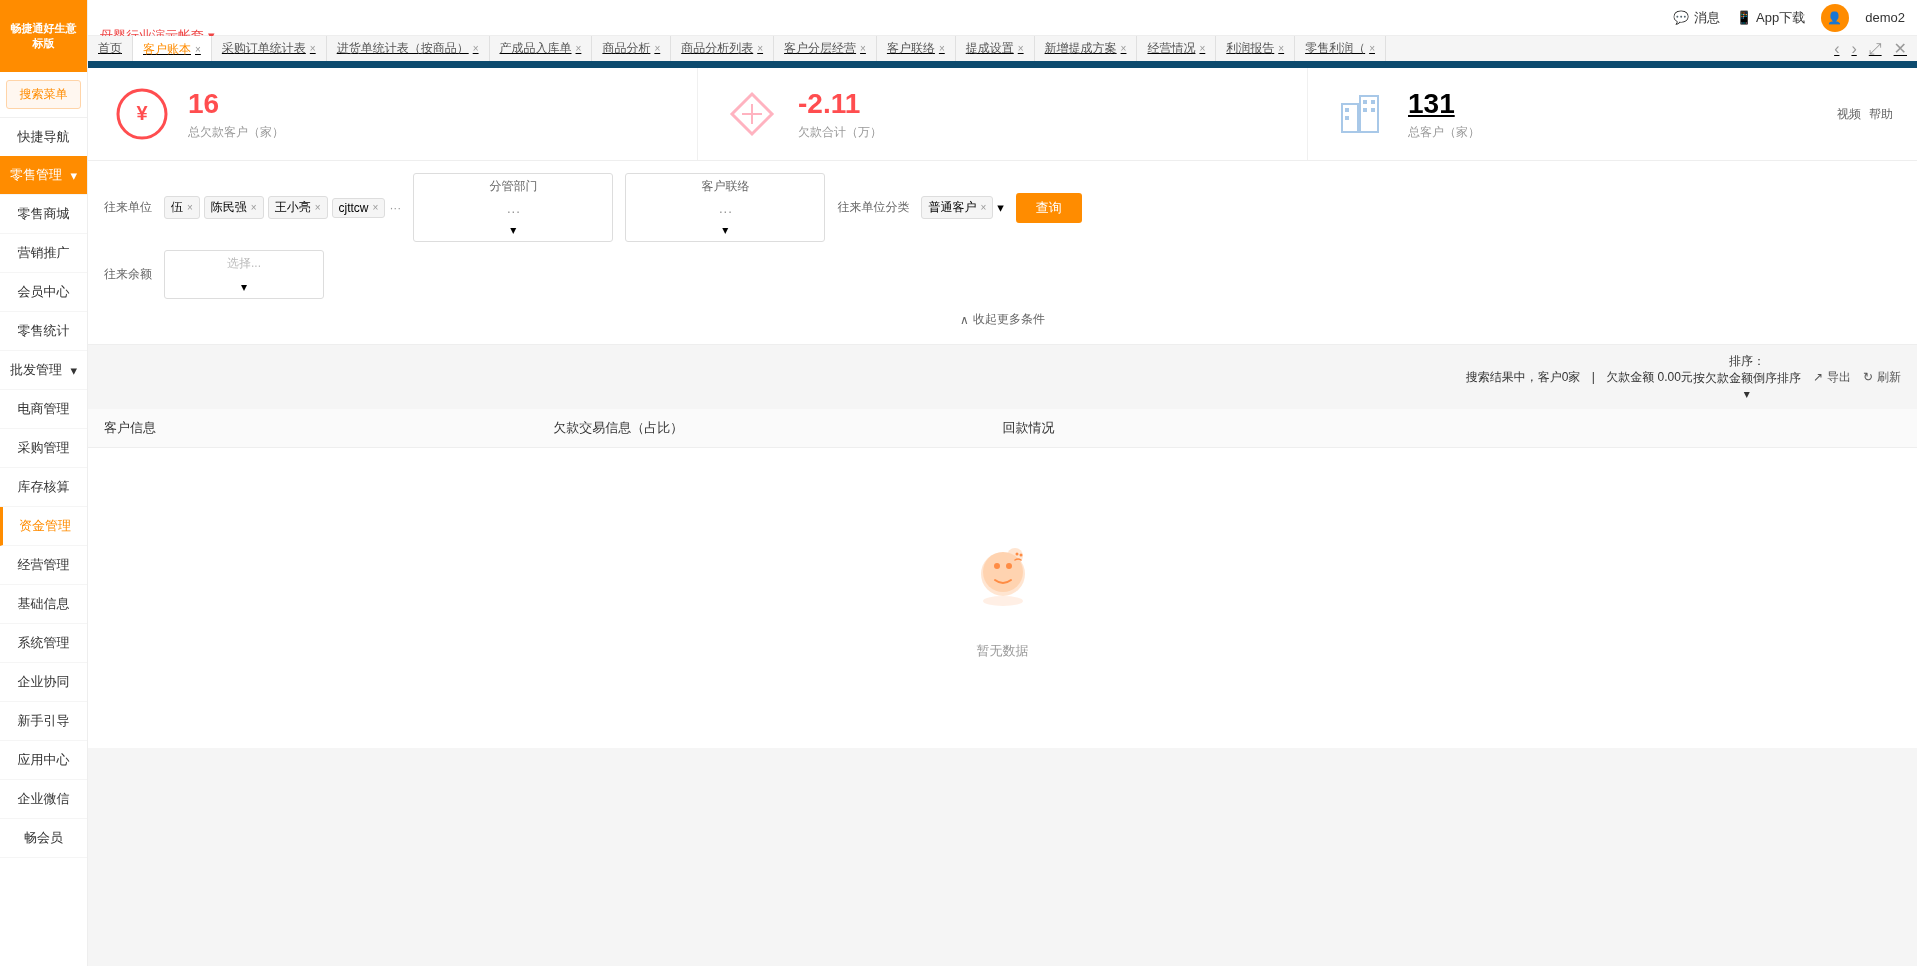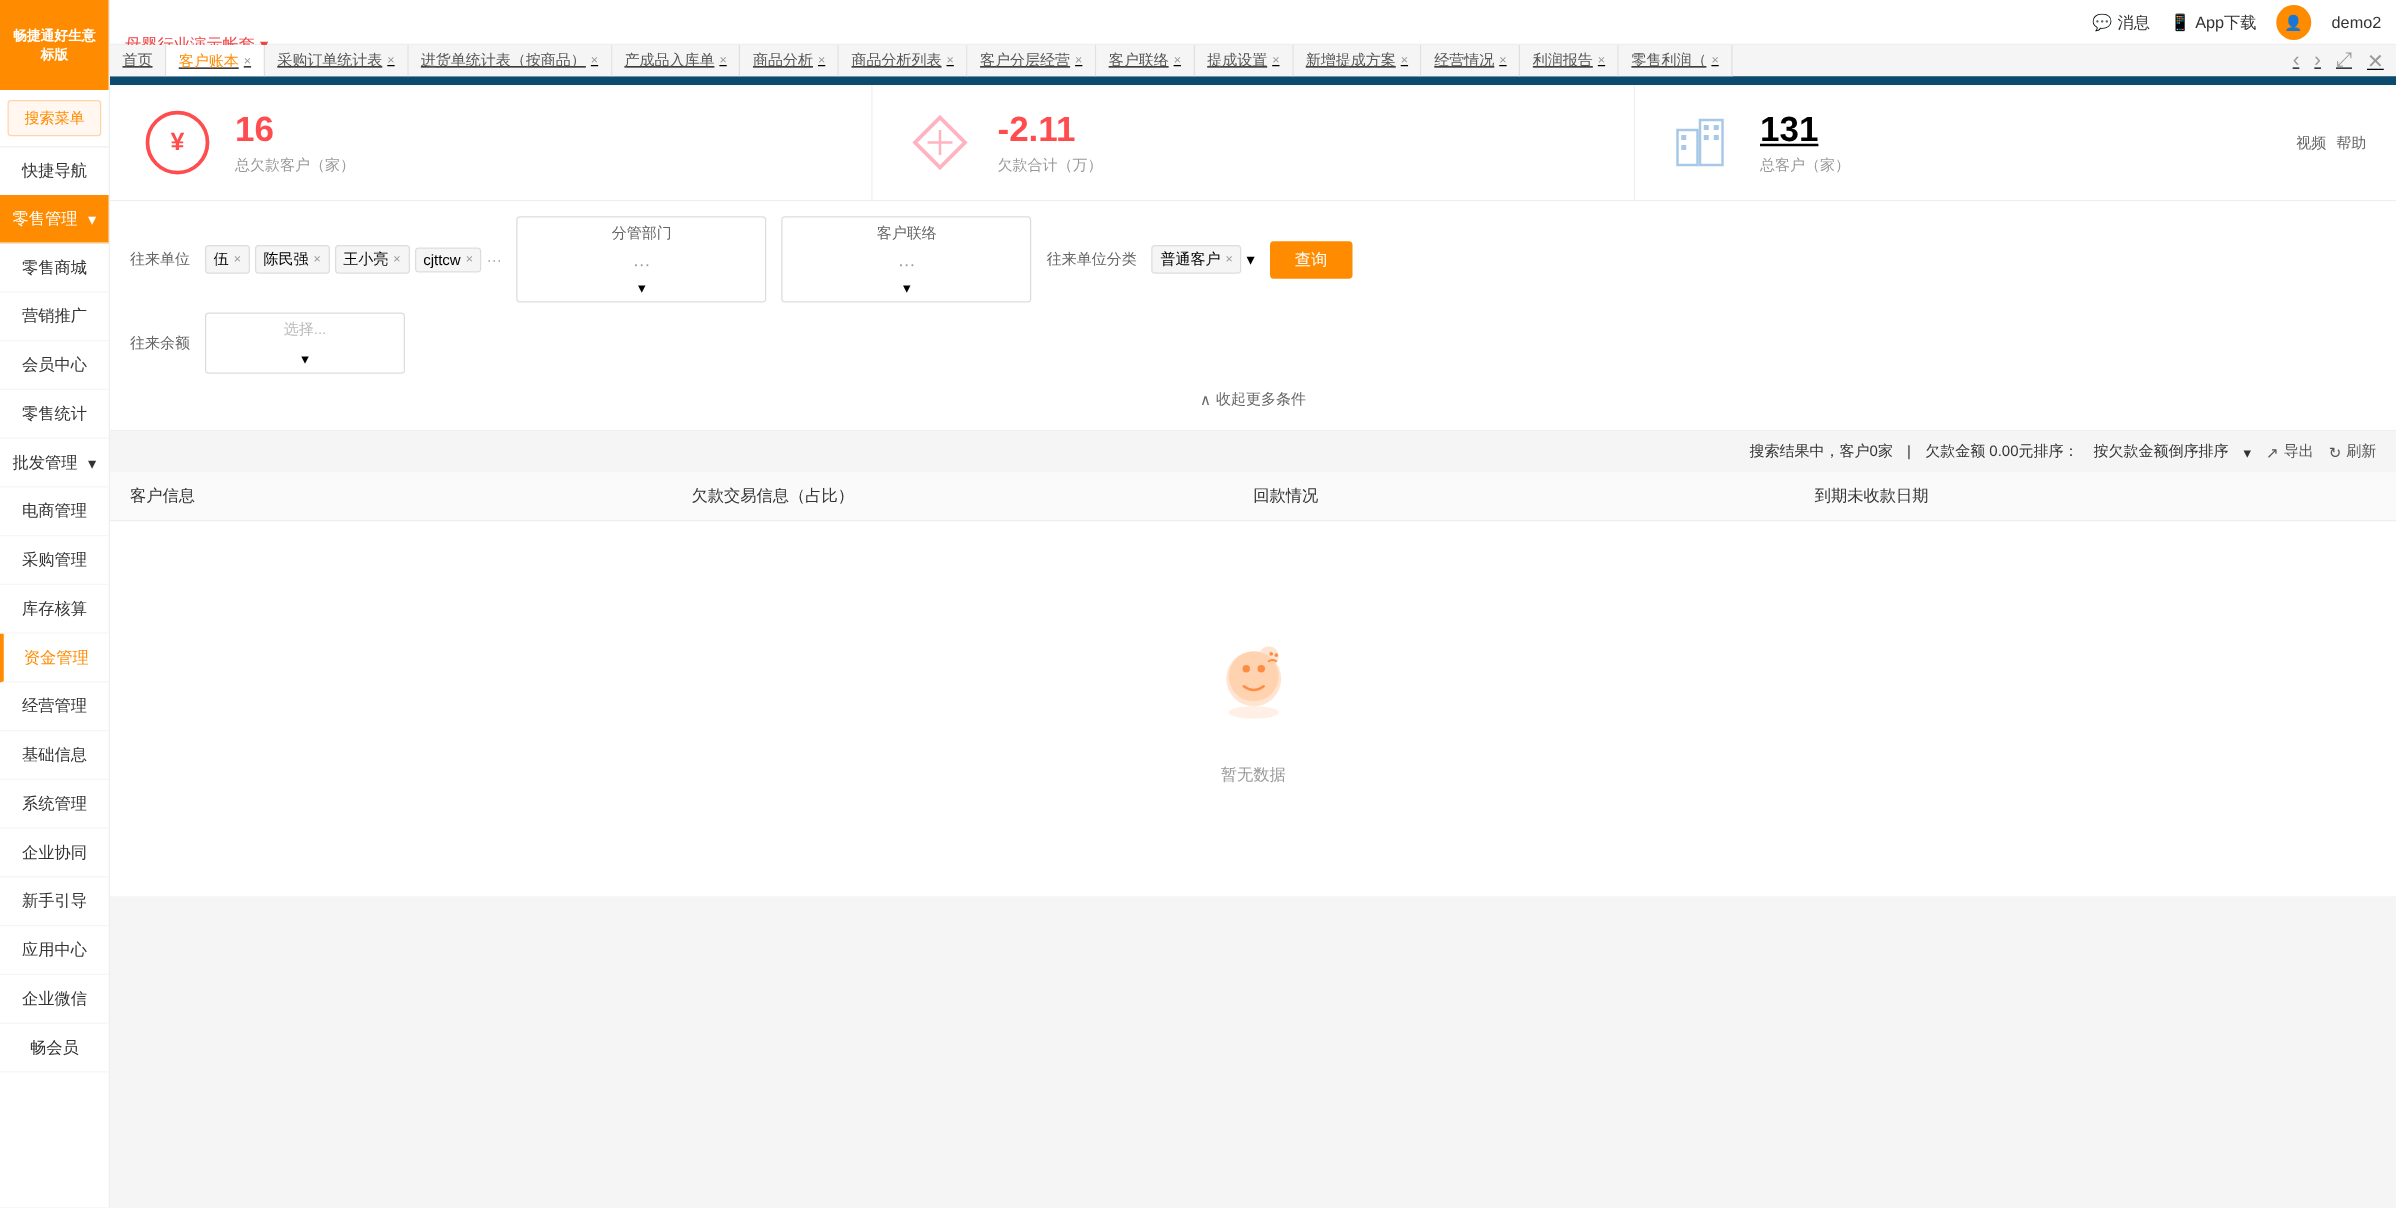--- a/index.html
+++ b/index.html
@@ -65,21 +65,21 @@
     .filter-select { display: flex; align-items: center; gap: 4px; border: 1px solid #ddd; border-radius: 3px; padding: 4px 8px; background: #fff; font-size: 12px; min-width: 120px; cursor: pointer; flex-direction: column; }
     .filter-select-wide { min-width: 200px; }
     .filter-dots { color: #999; cursor: pointer; font-size: 14px; }
     .filter-collapse { display: flex; align-items: center; justify-content: center; gap: 4px; color: #666; font-size: 12px; cursor: pointer; padding: 4px 0; }
     .filter-query-btn { background: #ff8c00; color: #fff; border: none; padding: 6px 20px; border-radius: 3px; cursor: pointer; font-size: 13px; }
 
     
     .results-bar { background: #f5f5f5; padding: 8px 16px; display: flex; align-items: center; justify-content: flex-end; font-size: 12px; color: #333; }
     .results-actions { display: flex; align-items: center; gap: 12px; }
     .results-action { display: flex; align-items: center; gap: 4px; cursor: pointer; color: #555; }
-    .results-sort { display: flex; align-items: center; gap: 12px; }
+    .results-sort { display: flex; align-items: center; gap: 0; flex-direction: column; }
 
     
     .table-container { background: #fff; margin: 0; }
     .table-header { display: grid; grid-template-columns: 2fr 2fr 2fr 2fr; padding: 10px 16px; background: #fafafa; border-bottom: 1px solid #eee; font-size: 13px; color: #333; font-weight: 500; }
     .table-body { min-height: 300px; display: flex; align-items: center; justify-content: center; flex-direction: column; padding: 60px 0; }
     .empty-icon { font-size: 60px; color: #ffcba4; margin-bottom: 12px; }
     .empty-text { color: #999; font-size: 13px; }
   </style>
 </head>
 <body>
@@ -347,21 +347,20 @@
           <span>刷新</span>
         </div>
       </div>
     </div>
 
     <div class="table-container">
       <div class="table-header">
         <div>客户信息</div>
         <div>欠款交易信息（占比）</div>
         <div>回款情况</div>
-        <div>到期未收款日期</div>
       </div>
       <div class="table-body">
         <div class="empty-icon">
           <svg width="80" height="80" viewBox="0 0 80 80">
             <ellipse cx="40" cy="65" rx="20" ry="5" fill="#ffe0cc" opacity="0.5"></ellipse>
             <circle cx="40" cy="38" r="22" fill="#ffd4b3" opacity="0.6"></circle>
             <circle cx="40" cy="36" r="20" fill="#ffb880" opacity="0.4"></circle>
             <circle cx="34" cy="30" r="3" fill="#ff8c44"></circle>
             <circle cx="46" cy="30" r="3" fill="#ff8c44"></circle>
             <path d="M32 44 Q40 50 48 44" fill="none" stroke="#ff8c44" stroke-width="2" stroke-linecap="round"></path>

